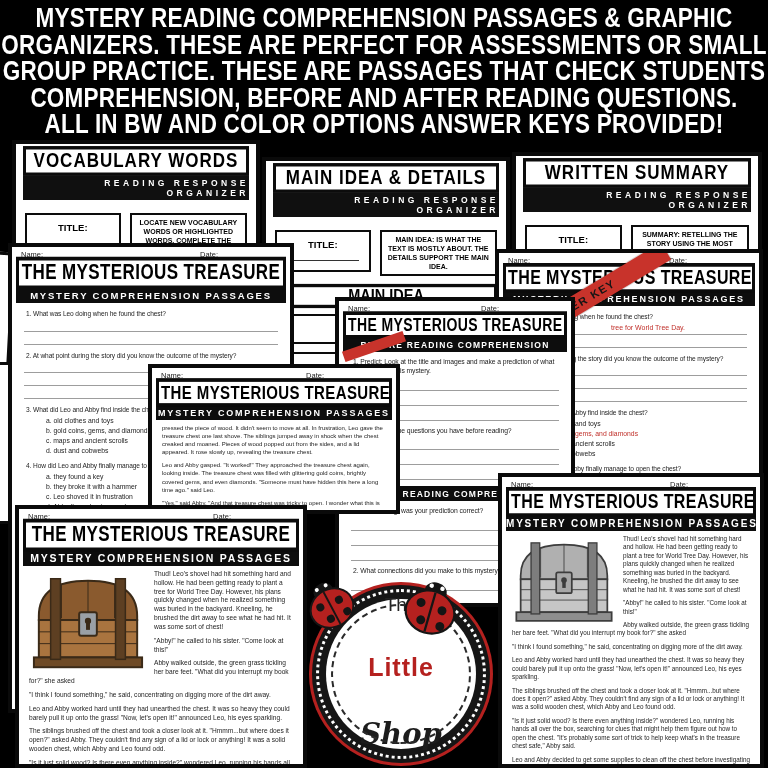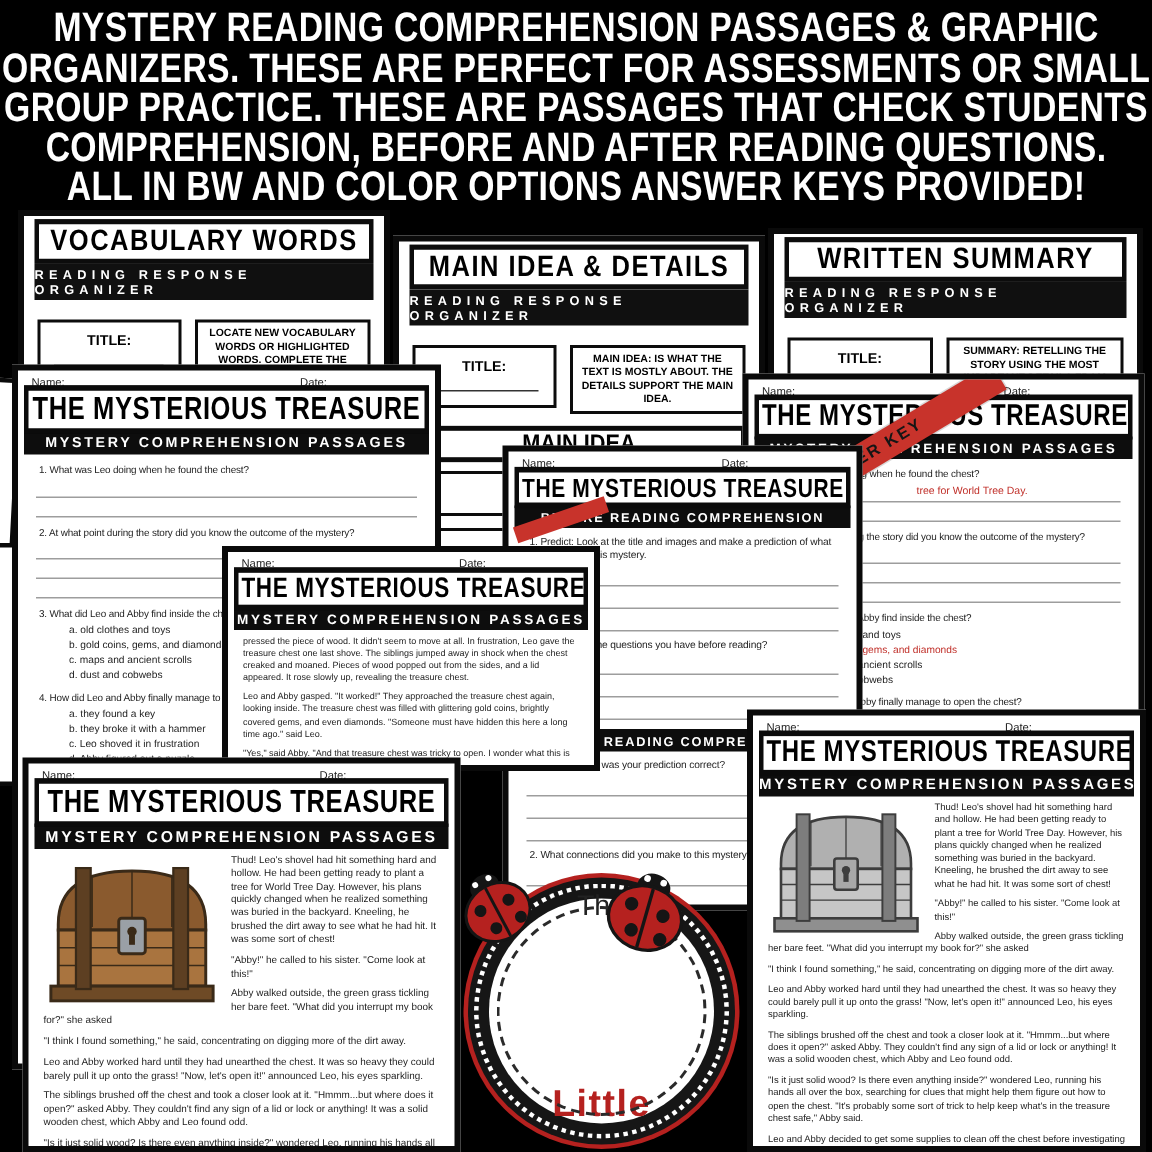--- a/index.html
+++ b/index.html
@@ -8,21 +8,21 @@
 
   
   .hdr{position:absolute;left:0;top:0;width:768px;height:140px;padding-top:6px;text-align:center;}
   .hline{color:#fff;font-weight:bold;font-size:22.5px;line-height:26.5px;letter-spacing:.2px;transform:scaleY(1.22);white-space:nowrap;}
 
   
   .page{position:absolute;background:#fff;border:4px solid #0a0a0a;overflow:hidden;}
 
   
   .org-title{border:3px solid #0c0c0c;margin:4px 7px 2px;text-align:center;font-weight:bold;font-size:17px;letter-spacing:1px;transform:scaleY(1.15);}
-  .org-bar{background:#101010;color:#fff;margin:0 7px;text-align:left;font-weight:bold;font-size:8.5px;letter-spacing:3.5px;padding:2px 0;}
+  .org-bar{background:#101010;color:#fff;margin:0 7px;text-align:right;font-weight:bold;font-size:8.5px;letter-spacing:3.5px;padding:2px 0;}
   .org-row{display:flex;gap:9px;margin:13px 9px 0;}
   .org-titlebox{flex:1;border:2px solid #0c0c0c;height:42px;position:relative;font-weight:bold;font-size:9.5px;text-align:center;padding-top:7px;}
   .org-titlebox::after{content:"";position:absolute;left:10%;right:10%;bottom:9px;border-bottom:1.5px solid #333;}
   .org-instr{flex:1.15;border:2px solid #0c0c0c;font-size:7px;font-weight:bold;text-align:center;padding:3px 4px;line-height:1.3;display:flex;align-items:center;justify-content:center;}
   .vocab-cols{display:flex;margin:11px 7px 0;}
   .vcol{border:2px solid #0c0c0c;font-weight:bold;font-size:7px;text-align:center;padding:2.5px 0;margin-left:-2px;}
   .vcol:nth-child(1){flex:1;margin-left:0;}
   .vcol:nth-child(2){flex:1.15;}
   .vcol:nth-child(3){flex:1.05;}
   .vcol:nth-child(4){flex:1.2;}
@@ -343,20 +343,21 @@
     </div>
   </section>
 
   <div class="logo">
     <div class="logo-red"></div>
     <div class="logo-black"></div>
     <div class="logo-dots"></div>
     <div class="logo-white">
       <div class="lg-the">The</div>
       <div class="lg-little">Little</div>
+      <div class="lg-shop">Shop</div>
     </div>
     <div class="logo-dash"></div>
     <div class="ladybug bug-left">
       <div class="lb-head">
           <div class="lb-eye l"></div>
           <div class="lb-eye r"></div>
         </div>
       <div class="lb-body">
           <div class="lb-mid"></div>
           <div class="lb-spots"></div>

